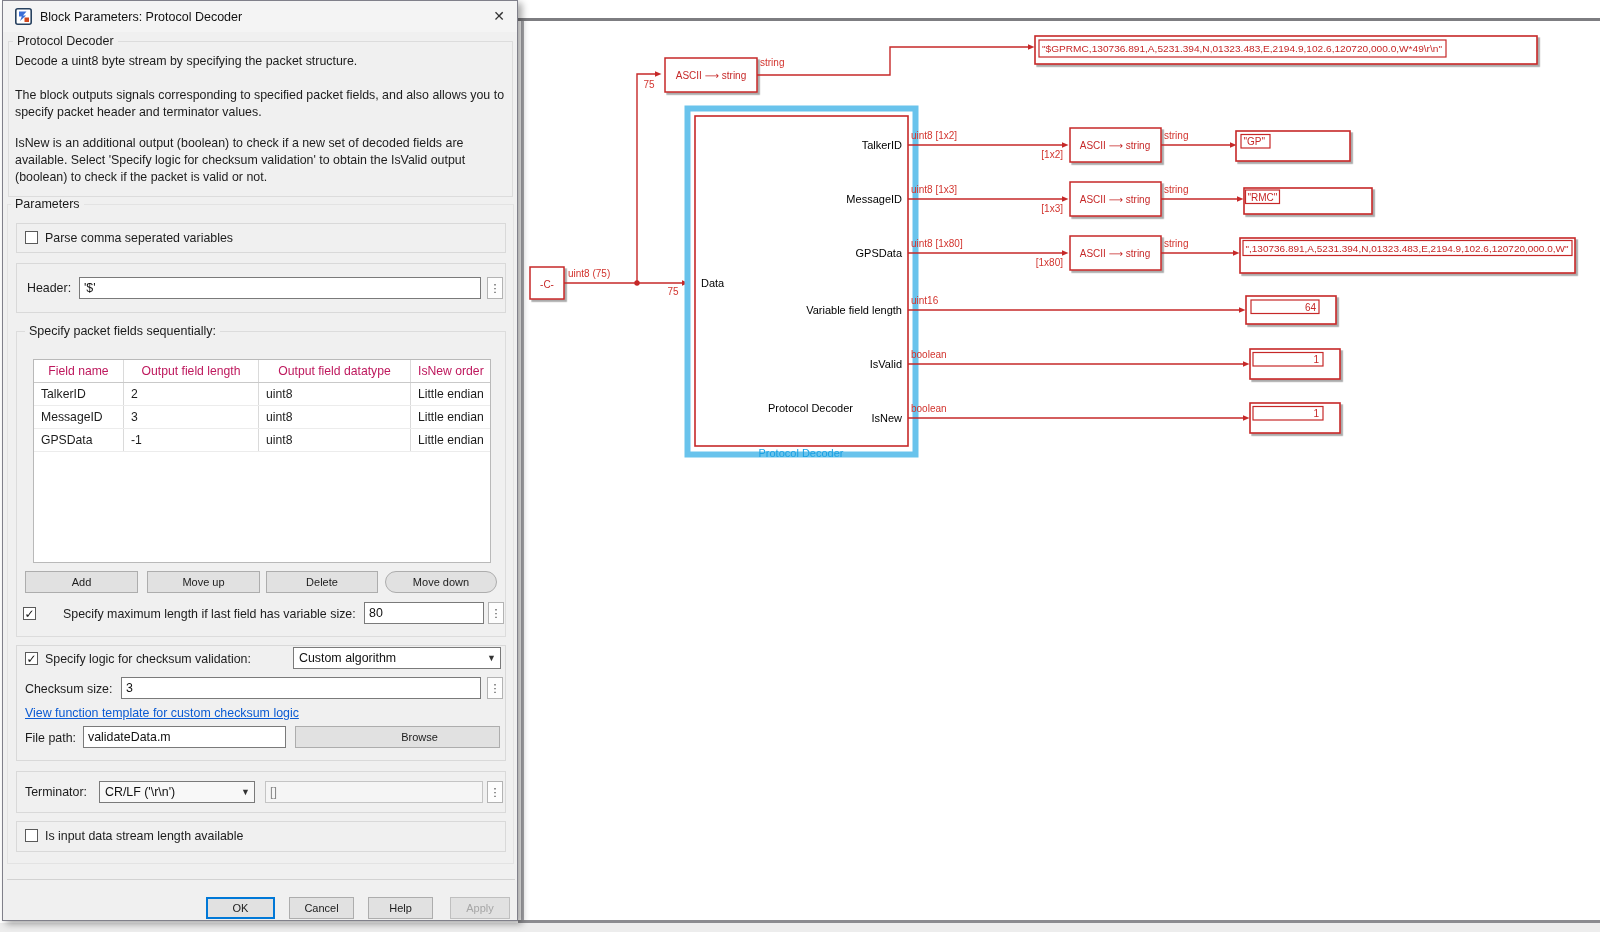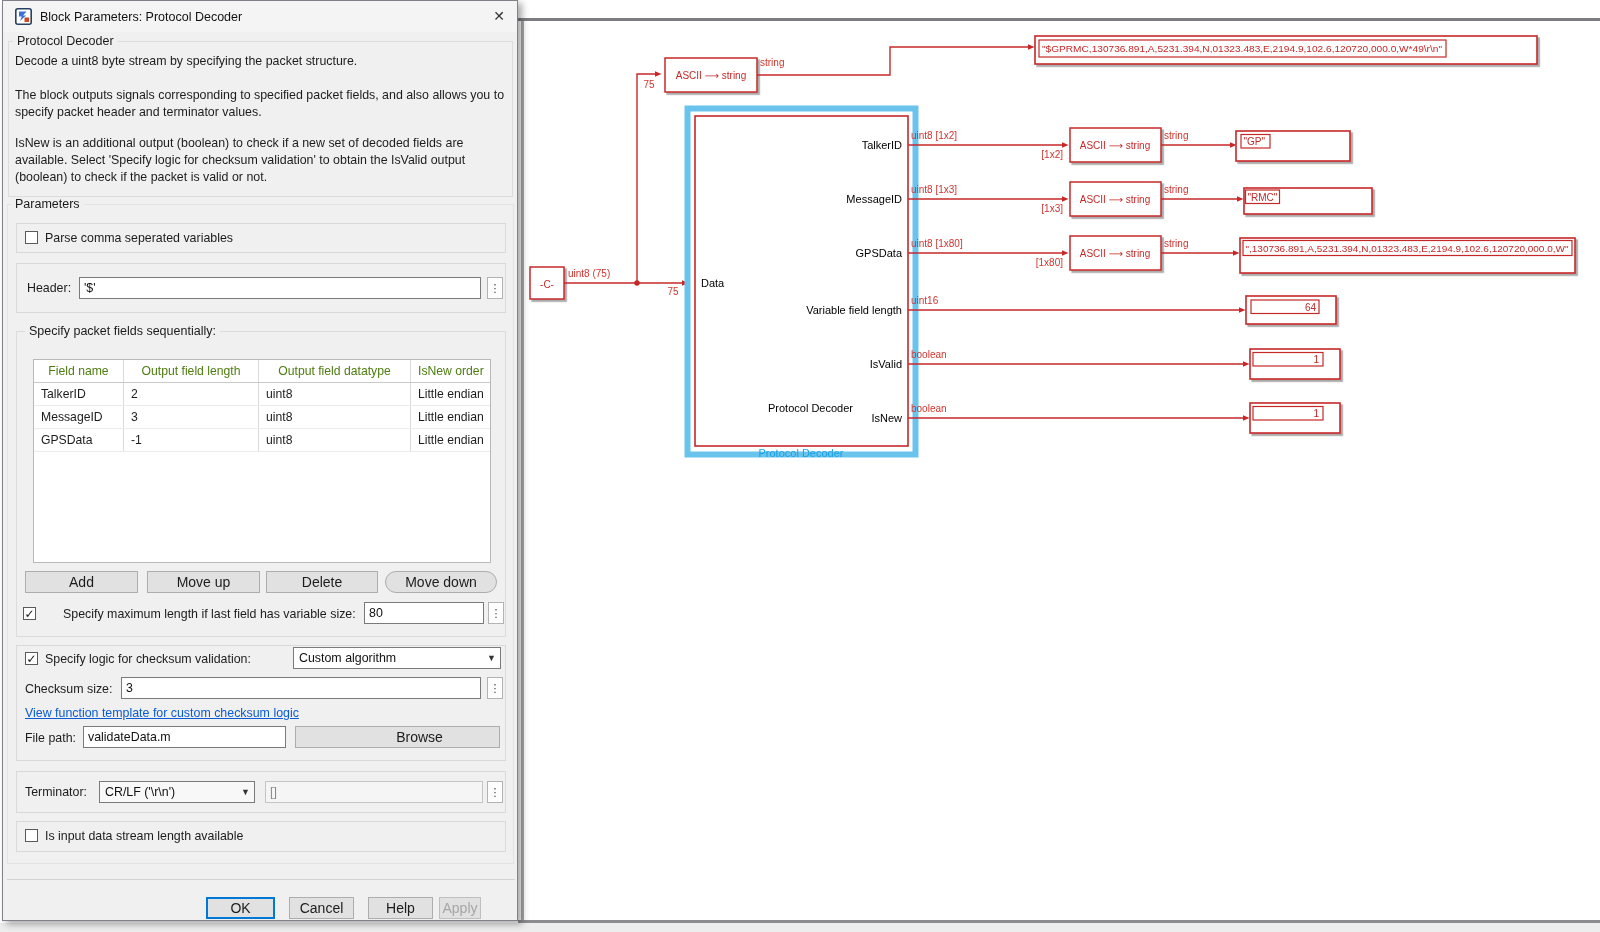--- a/index.html
+++ b/index.html
@@ -37,42 +37,42 @@
 
   .desc { position:absolute; left:12px; width:497px; font-size:12.4px; color:#1c1c1c; line-height:17px; }
 
   .lbl { position:absolute; font-size:12.4px; color:#1c1c1c; white-space:nowrap; }
   .inp { position:absolute; height:22px; border:1px solid #7a7a7a; background:#fff; font-size:12.4px;
          color:#111; padding:0 4px; font-family:"Liberation Sans","DejaVu Sans",sans-serif; }
   .inp.disabled { background:#f5f5f5; border-color:#c4c4c4; color:#8a8a8a; }
   .dots { position:absolute; width:16px; height:22px; border:1px solid #b3b3b3; background:#fdfdfd;
           font-size:11px; color:#444; text-align:center; line-height:20px; cursor:pointer; }
   .btn { position:absolute; height:22px; background:#e1e1e1; border:1px solid #adadad;
-         font-size:14px; color:#1c1c1c; text-align:center; line-height:20px; cursor:pointer; }
+         font-size:11px; color:#1c1c1c; text-align:center; line-height:20px; cursor:pointer; }
   .btn.primary { border:2px solid #0078d7; line-height:18px; }
   .btn.disabled { color:#a6a6a6; border-color:#bfbfbf; }
   .combo { position:absolute; height:22px; background:#fff; border:1px solid #7a7a7a; font-size:12.4px;
            color:#111; padding:0 18px 0 5px; line-height:20px; cursor:pointer; white-space:nowrap; overflow:hidden; }
   .combo .arr { position:absolute; right:4px; top:0; line-height:20px; font-size:9px; color:#333; }
 
   .cb { position:absolute; width:13px; height:13px; border:1px solid #5a5a5a; background:#fff;
         font-size:12px; line-height:12px; text-align:center; color:#111; cursor:pointer; }
   .cb.checked::after { content:"✓"; font-weight:bold; }
 
   .link { position:absolute; font-size:12.4px; color:#0b5bd3; text-decoration:underline; cursor:pointer; white-space:nowrap; }
 
   
   .ftable { position:absolute; left:30px; top:358px; width:458px; height:204px; background:#fff;
             border:1px solid #b9b9b9; overflow:hidden; }
   .trow { display:grid; grid-template-columns:90px 135px 152px 79px; height:23px; }
   .trow.head { border-bottom:1px solid #c9c9c9; }
   .trow .tc { font-size:12.2px; line-height:22px; padding:0 7px; border-right:1px solid #dadada;
               color:#1c1c1c; white-space:nowrap; overflow:hidden; }
   .trow .tc:last-child { border-right:none; }
-  .trow.head .tc { color:#4d7c0f; text-align:center; }
+  .trow.head .tc { color:#be185d; text-align:center; }
   .trow.body { border-bottom:1px solid #ececec; }
 
   .footer-sep { position:absolute; left:4px; width:508px; top:878px; border-top:1px solid #d2d2d2; }
 </style>
 </head>
 <body>
 
 <div id="stage">
 
   <div class="canvas-topline"></div>
@@ -298,16 +298,16 @@
     <span class="dots" style="left:484px; top:780px;">⋮</span>
 
     <div class="panel" style="left:13px; top:820px; width:490px; height:31px;"></div>
     <span class="cb" style="left:22px; top:828px;"></span>
     <span class="lbl" style="left:42px; top:828px;">Is input data stream length available</span>
 
     <div class="footer-sep"></div>
     <span class="btn primary" style="left:203px; top:896px; width:69px;">OK</span>
     <span class="btn" style="left:286px; top:896px; width:65px;">Cancel</span>
     <span class="btn" style="left:365px; top:896px; width:65px;">Help</span>
-    <span class="btn disabled" style="left:436px; top:896px; width:42px;">Apply</span>
+    <span class="btn disabled" style="left:447px; top:896px; width:60px;">Apply</span>
   </div>
 
 </div>
 
 </body></html>

